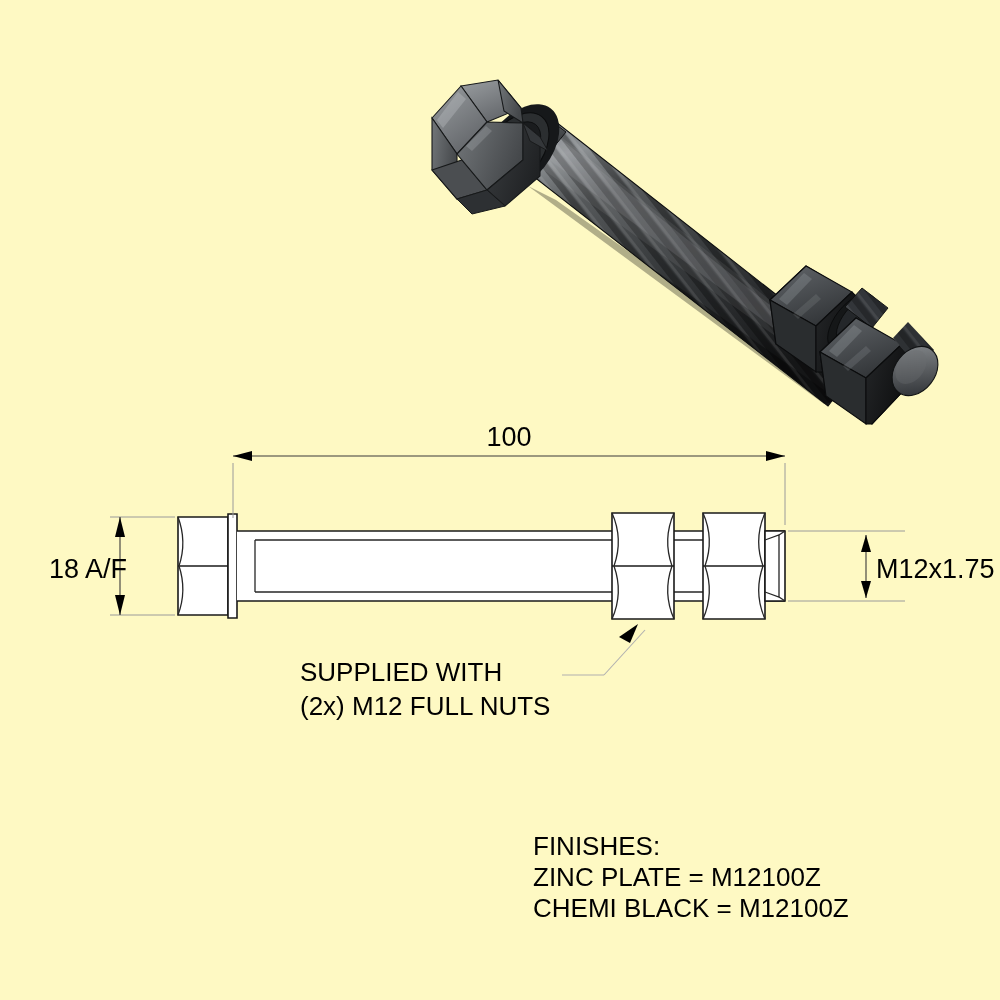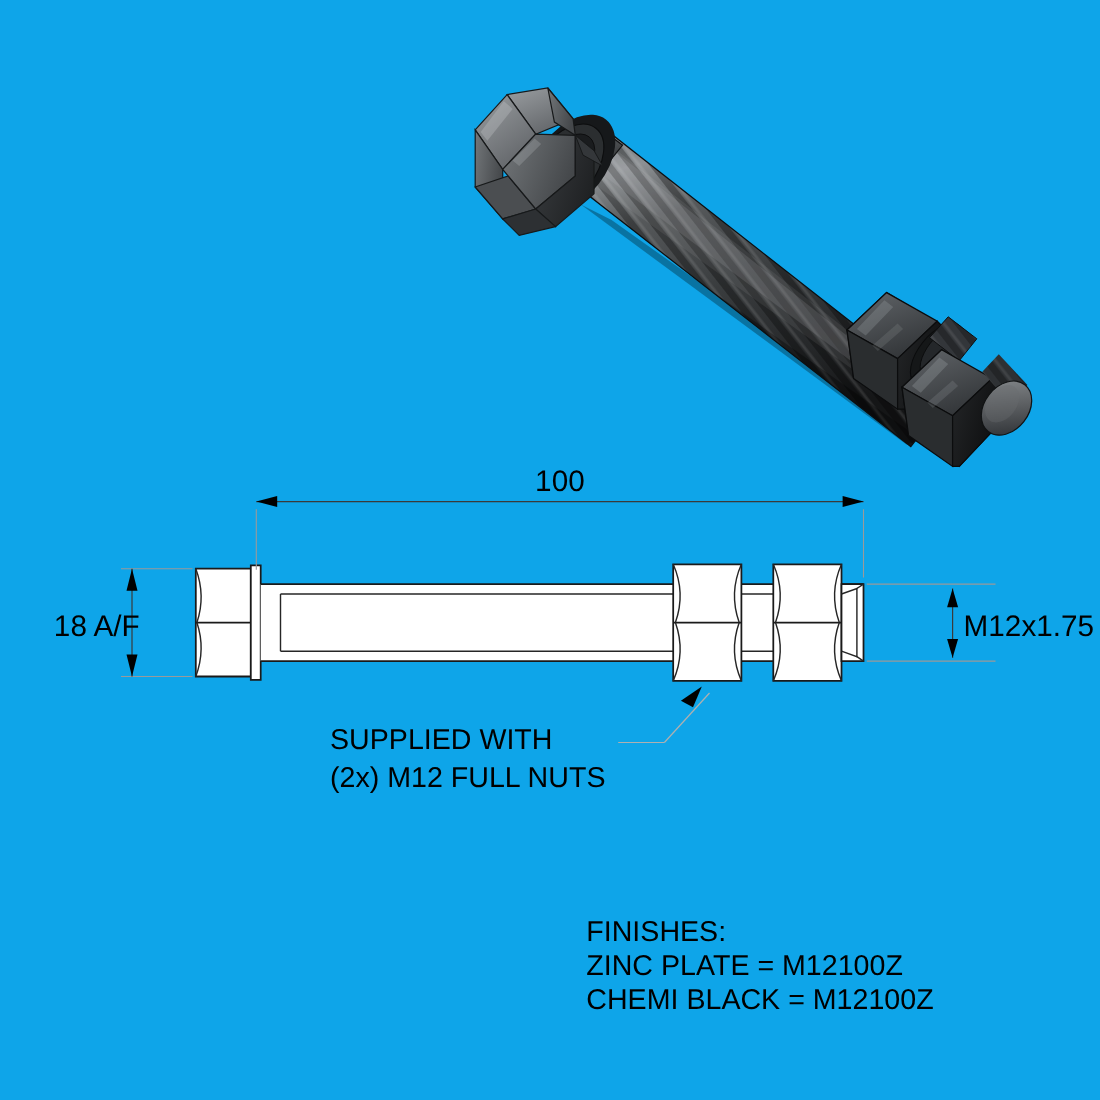--- a/index.html
+++ b/index.html
@@ -10,21 +10,21 @@
   body {
     width: 1000px;
     height: 1000px;
     font-family: "Liberation Sans", sans-serif;
     overflow: hidden;
   }
   #sheet {
     position: relative;
     width: 1000px;
     height: 1000px;
-    background: #0ea5e9;
+    background: #fef9c3;
   }
   svg.layer {
     position: absolute;
     top: 0;
     left: 0;
     width: 1000px;
     height: 1000px;
   }
   .dimtext {
     font-family: "Liberation Sans", sans-serif;

